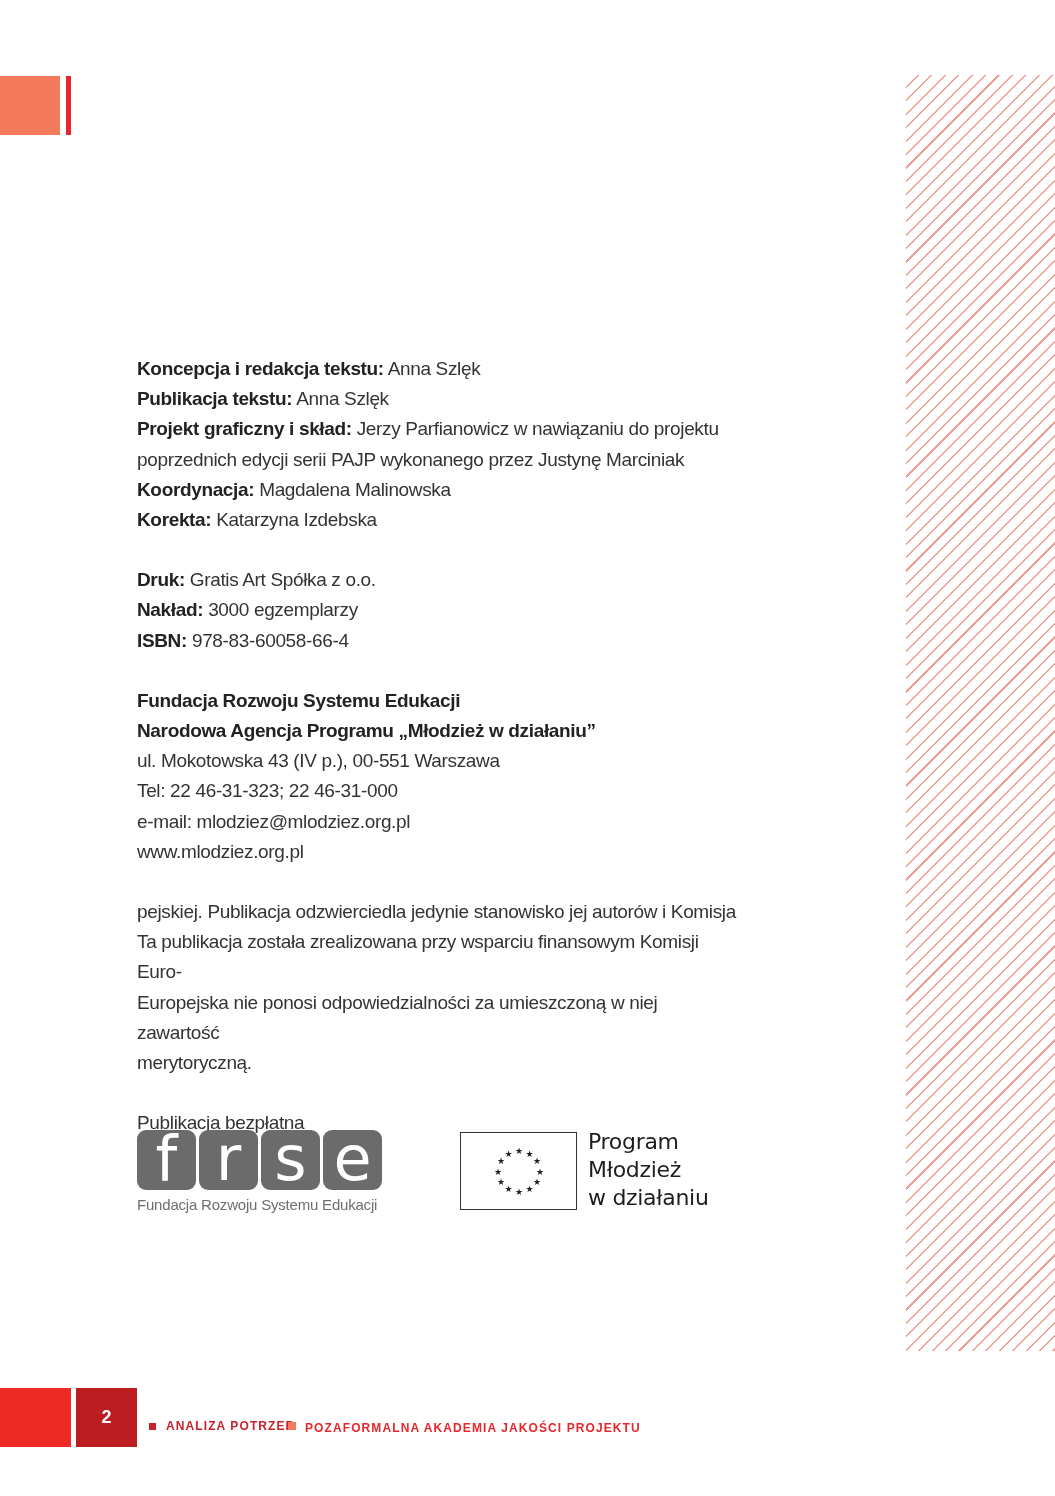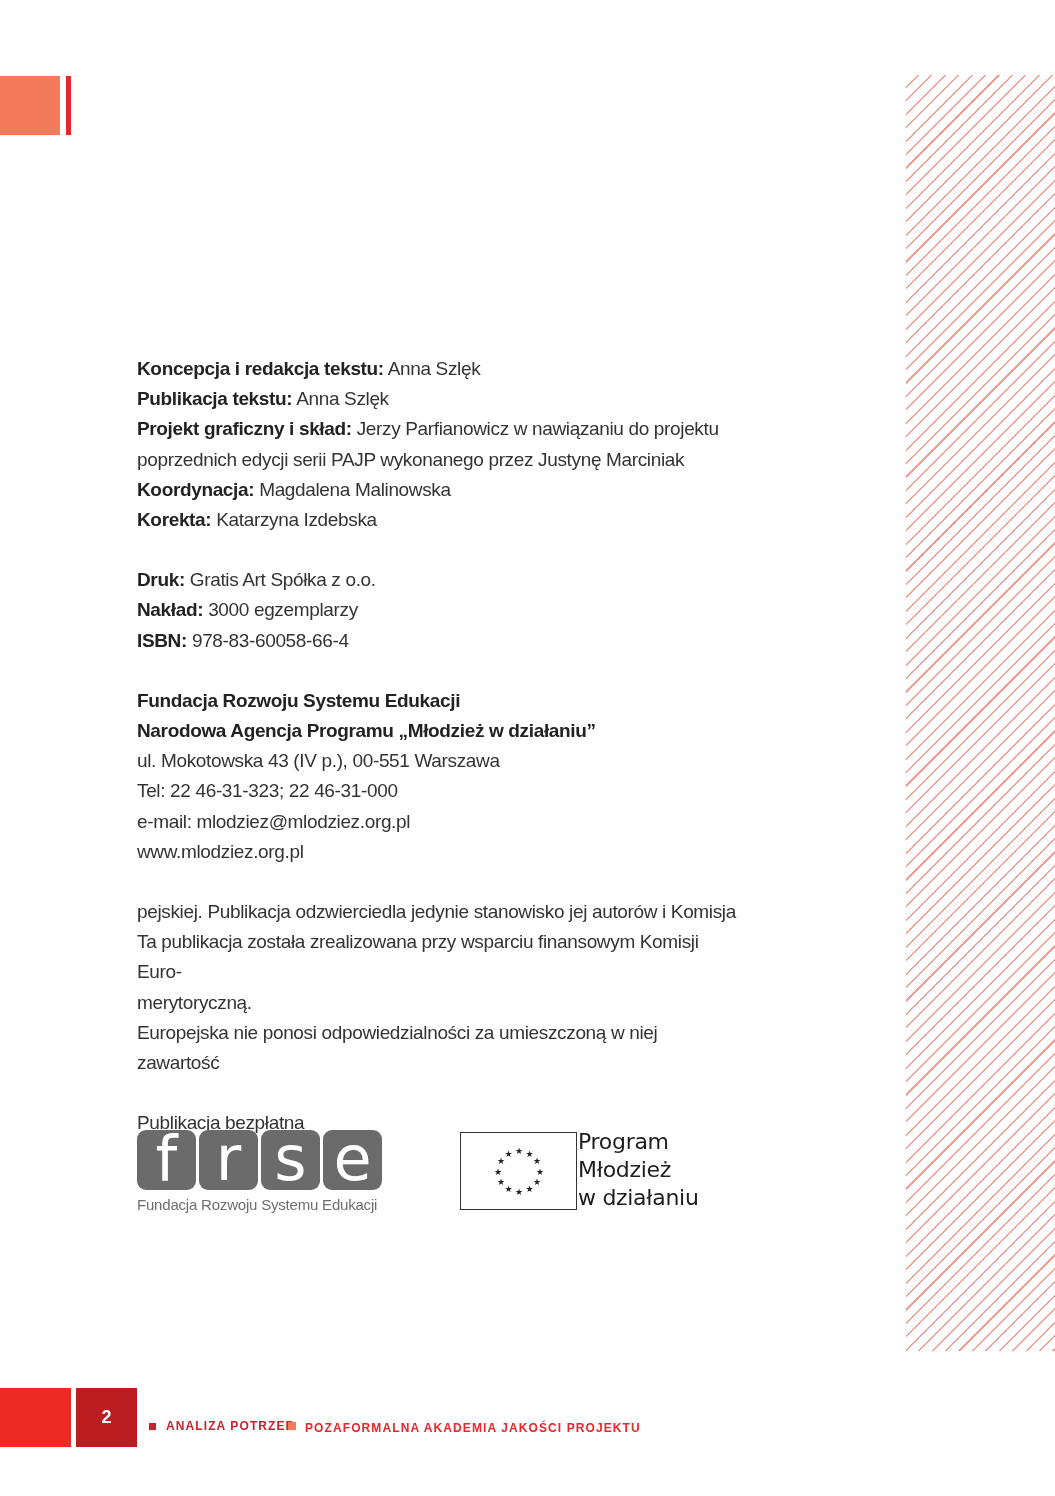--- a/index.html
+++ b/index.html
@@ -30,21 +30,21 @@
   .frse { position: absolute; left: 0; top: 0; width: 246px; height: 60px; display: flex; gap: 3px; }
   .frse .tile {
     width: 59px; height: 60px; background: #6b6b6b; border-radius: 9px;
     color: #fff; font-family: "DejaVu Sans", sans-serif; font-size: 62px; line-height: 58px;
     text-align: center; overflow: hidden;
   }
   .frse-caption { position: absolute; left: 0; top: 66px; font-size: 15px; color: #6e6e6e; letter-spacing: -0.2px; }
 
   .eu-flag { position: absolute; left: 323px; top: 2px; width: 117px; height: 78px; border: 1.5px solid #333; box-sizing: border-box; }
   .eu-flag svg { position: absolute; left: 0; top: 0; }
-  .eu-text { position: absolute; left: 441px; top: -2px; font-family: "DejaVu Sans", sans-serif; font-size: 22px; line-height: 28px; color: #1e1e1e; letter-spacing: -0.3px; }
+  .eu-text { position: absolute; left: 451px; top: -2px; font-family: "DejaVu Sans", sans-serif; font-size: 22px; line-height: 28px; color: #1e1e1e; letter-spacing: -0.3px; }
 
   .footer-red { position: absolute; left: 0; top: 1388px; width: 71px; height: 59px; background: #ee2a24; }
   .footer-num { position: absolute; left: 76px; top: 1388px; width: 61px; height: 59px; background: #bb1d20; color: #fff; font-weight: bold; font-size: 18px; display: flex; align-items: center; justify-content: center; }
   .footer-sq1 { position: absolute; left: 149px; top: 1423px; width: 7px; height: 7px; background: #c8222a; }
   .footer-t1 { position: absolute; left: 166px; top: 1419px; font-size: 12px; font-weight: bold; color: #c8222a; letter-spacing: 1.1px; }
   .footer-sq2 { position: absolute; left: 288px; top: 1422px; width: 8px; height: 8px; background: #f47a5c; }
   .footer-t2 { position: absolute; left: 305px; top: 1421px; font-size: 12px; font-weight: bold; color: #e8262b; letter-spacing: 1.1px; }
 </style>
 </head>
 <body>
@@ -67,22 +67,22 @@
   <div class="gap"></div>
   <p><b>Fundacja Rozwoju Systemu Edukacji</b></p>
   <p><b>Narodowa Agencja Programu „Młodzież w działaniu”</b></p>
   <p class="plain">ul. Mokotowska 43 (IV p.), 00-551 Warszawa</p>
   <p class="plain">Tel: 22 46-31-323; 22 46-31-000</p>
   <p class="plain">e-mail: mlodziez@mlodziez.org.pl</p>
   <p class="plain">www.mlodziez.org.pl</p>
   <div class="gap"></div>
   <p class="plain">pejskiej. Publikacja odzwierciedla jedynie stanowisko jej autorów i Komisja</p>
   <p class="plain">Ta publikacja została zrealizowana przy wsparciu finansowym Komisji Euro-</p>
+  <p class="plain">Europejska nie ponosi odpowiedzialności za umieszczoną w niej zawartość</p>
   <p class="plain">merytoryczną.</p>
-  <p class="plain">Europejska nie ponosi odpowiedzialności za umieszczoną w niej zawartość</p>
   <div class="gap"></div>
   <p class="plain">Publikacja bezpłatna</p>
 </div>
 
 <div class="logos">
   <div class="frse">
     <div class="tile">f</div>
     <div class="tile">r</div>
     <div class="tile">s</div>
     <div class="tile">e</div>

